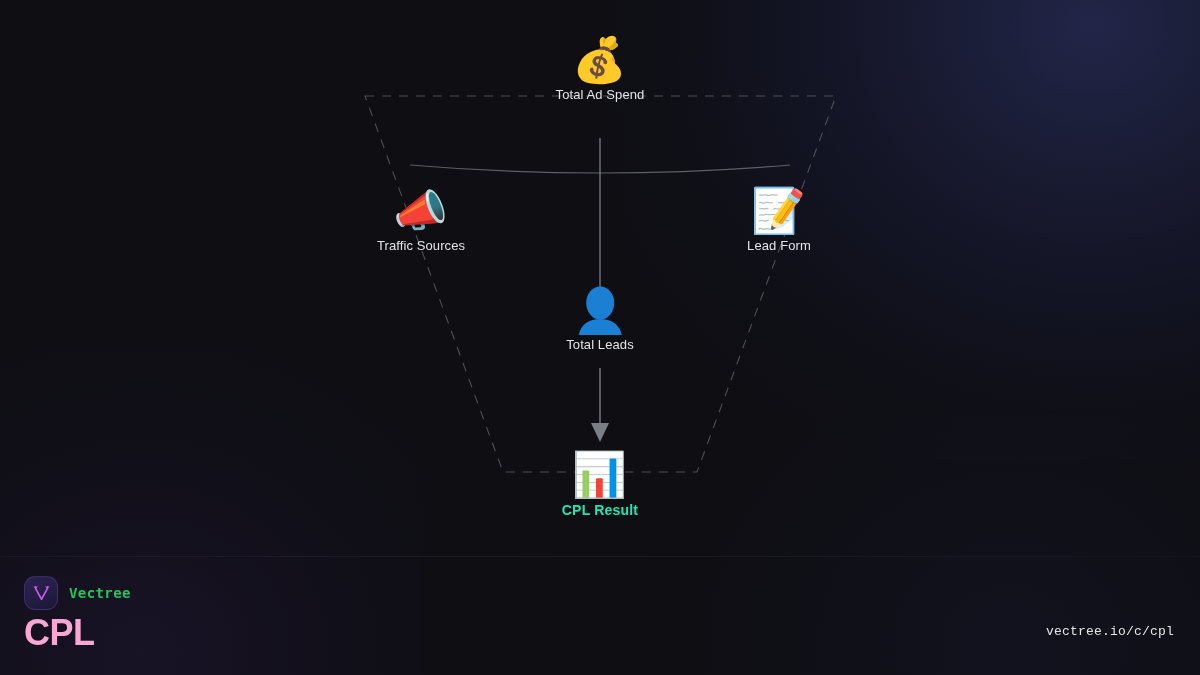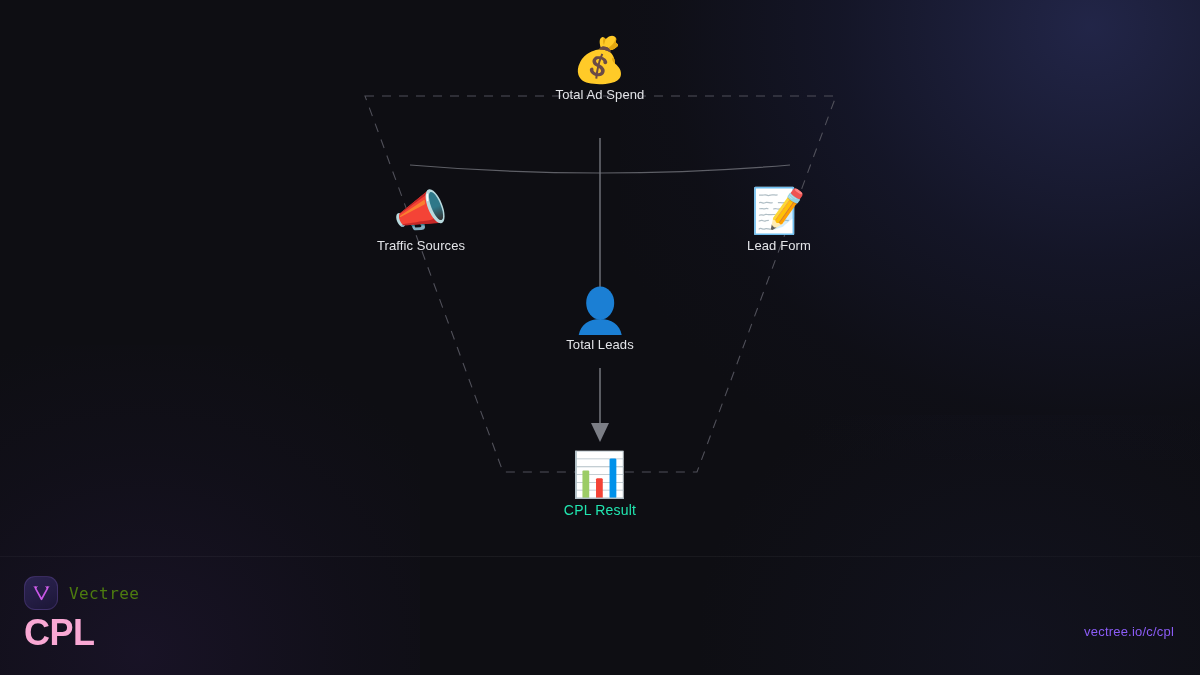--- a/index.html
+++ b/index.html
@@ -62,21 +62,21 @@
     user-select:none;
   }
   .node-label {
     font-size:13px;
     color:#e3e4e8;
     font-family:"Liberation Sans", sans-serif;
     letter-spacing:0.1px;
   }
   .node-label.accent {
     color:#21e6b0;
-    font-weight:normal;
+    font-weight:bold;
     font-size:14px;
     letter-spacing:0.2px;
   }
 
   
   #node-ad-spend      { left:600px; top:33px; }
   #node-traffic       { left:421px; top:184px; }
   #node-lead-form     { left:779px; top:184px; }
   #node-total-leads   { left:600px; top:283px; }
   #node-cpl-result    { left:600px; top:448px; }
@@ -88,33 +88,33 @@
   }
   #brand-mark {
     width:34px; height:34px; border-radius:11px;
     background:linear-gradient(155deg,#2b2350 0%,#241d44 55%,#1b1636 100%);
     border:1px solid rgba(150,110,220,0.22);
     display:flex; align-items:center; justify-content:center;
     flex:0 0 auto;
   }
   #brand-name {
     font-family:"DejaVu Sans Mono", monospace;
-    font-size:16px; font-weight:normal;
-    color:#4d7c0f; letter-spacing:0.4px;
+    font-size:14px; font-weight:bold;
+    color:#22c55e; letter-spacing:0.4px;
   }
   #page-title {
     position:absolute; left:24px; top:612px;
     font-family:"Liberation Sans", sans-serif;
     font-size:36px; font-weight:bold;
     color:#f9a8d4; letter-spacing:-0.5px; line-height:42px;
   }
   #page-url {
     position:absolute; right:26px; top:624px;
-    font-family:Liberation Sans, sans-serif;
-    font-size:13px; color:#8b5cf6; letter-spacing:0.2px;
+    font-family:Liberation Mono, monospace;
+    font-size:13px; color:#e5e5e5; letter-spacing:0.2px;
   }
 </style>
 </head>
 <body>
 
 <div id="stage">
 
   <div class="glow glow-tr"></div>
   <div class="glow glow-bl"></div>
   <div class="glow glow-br"></div>

